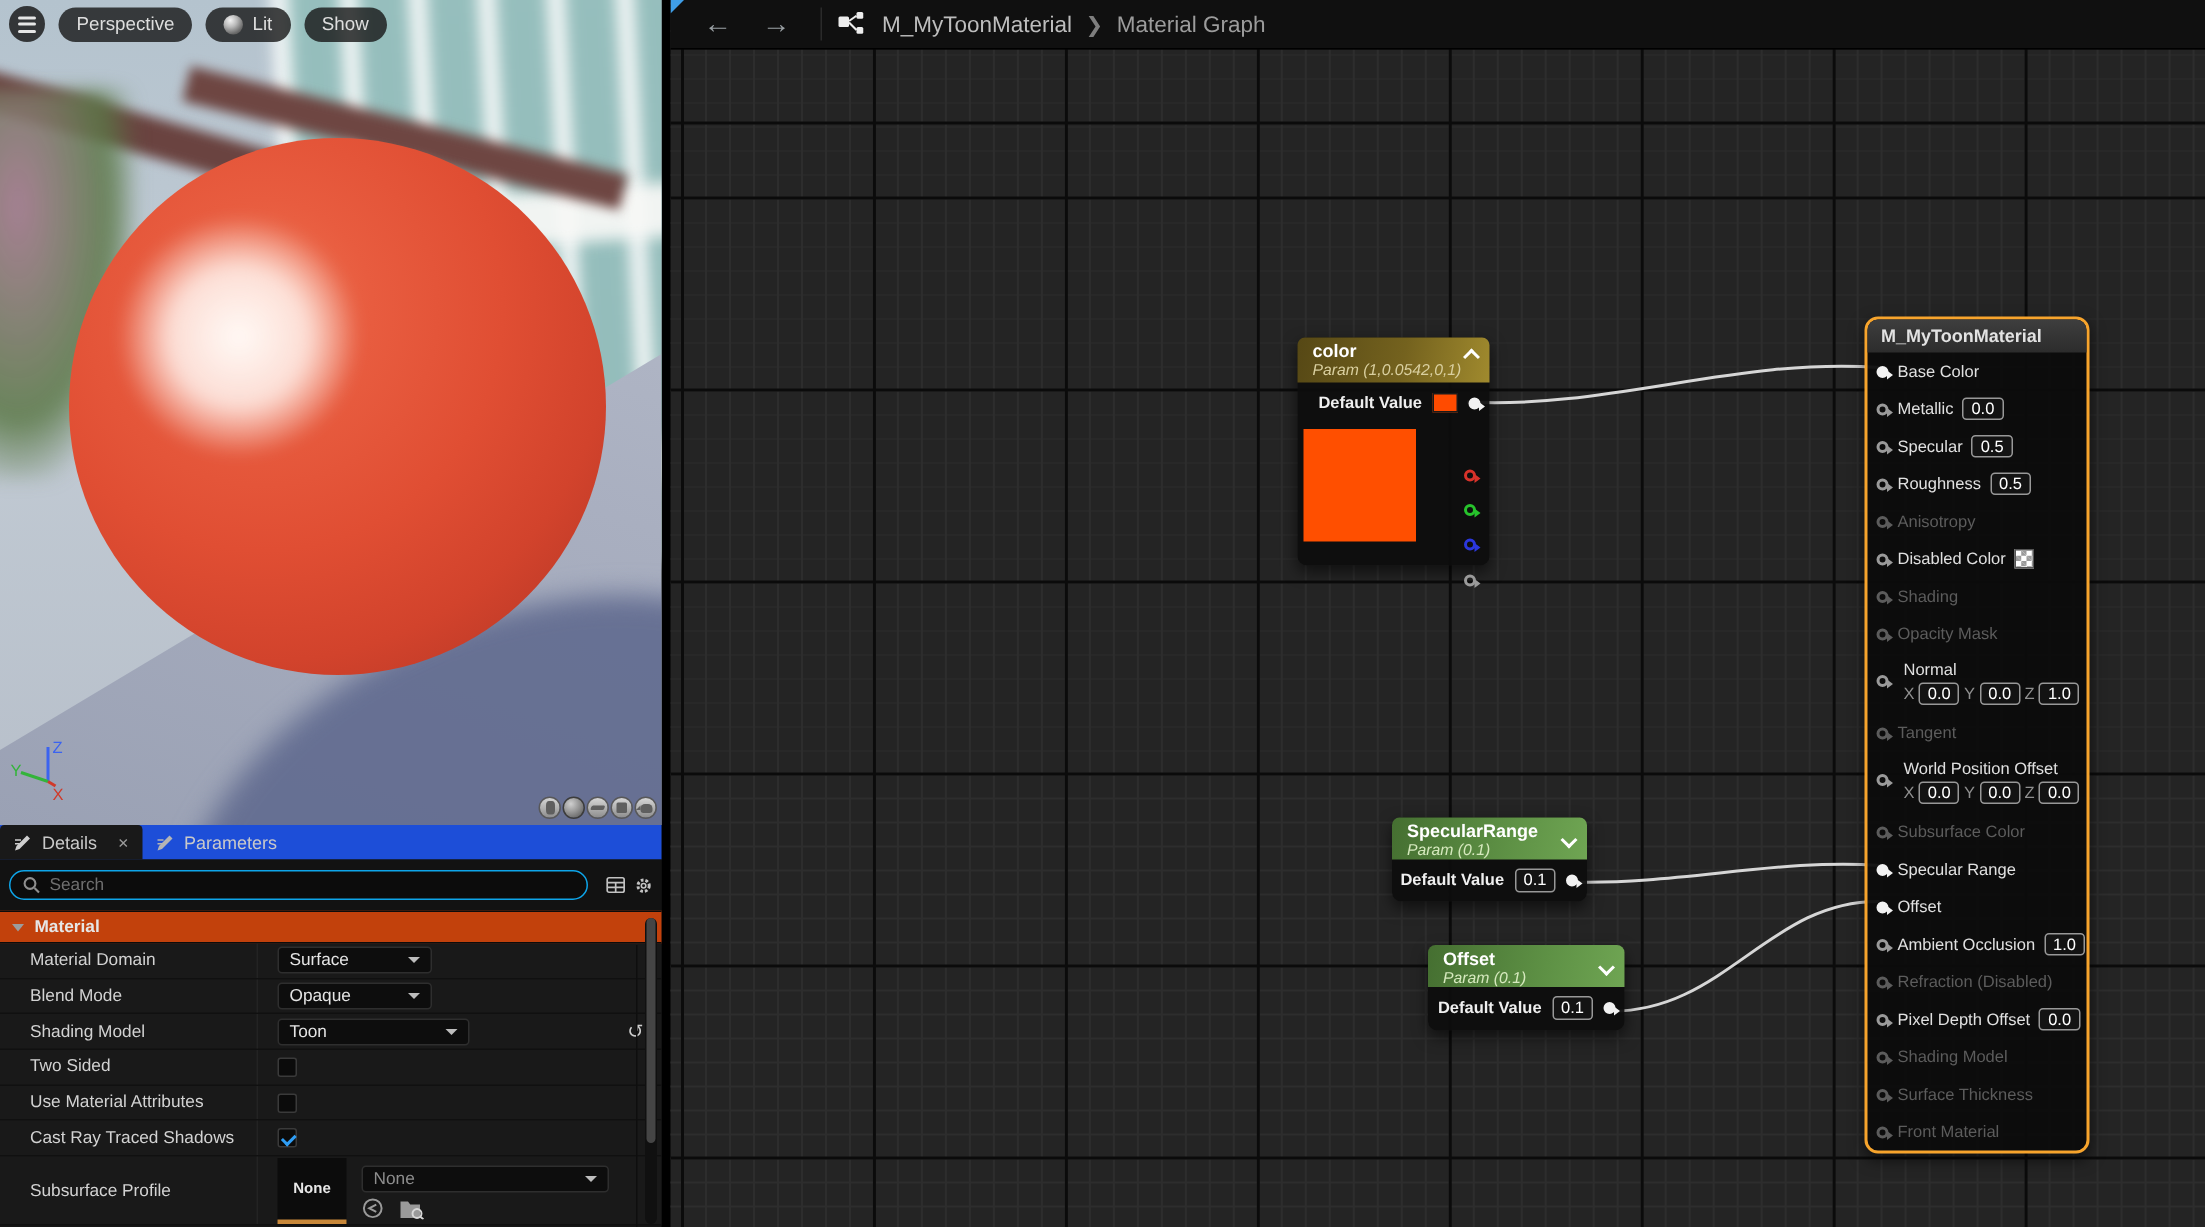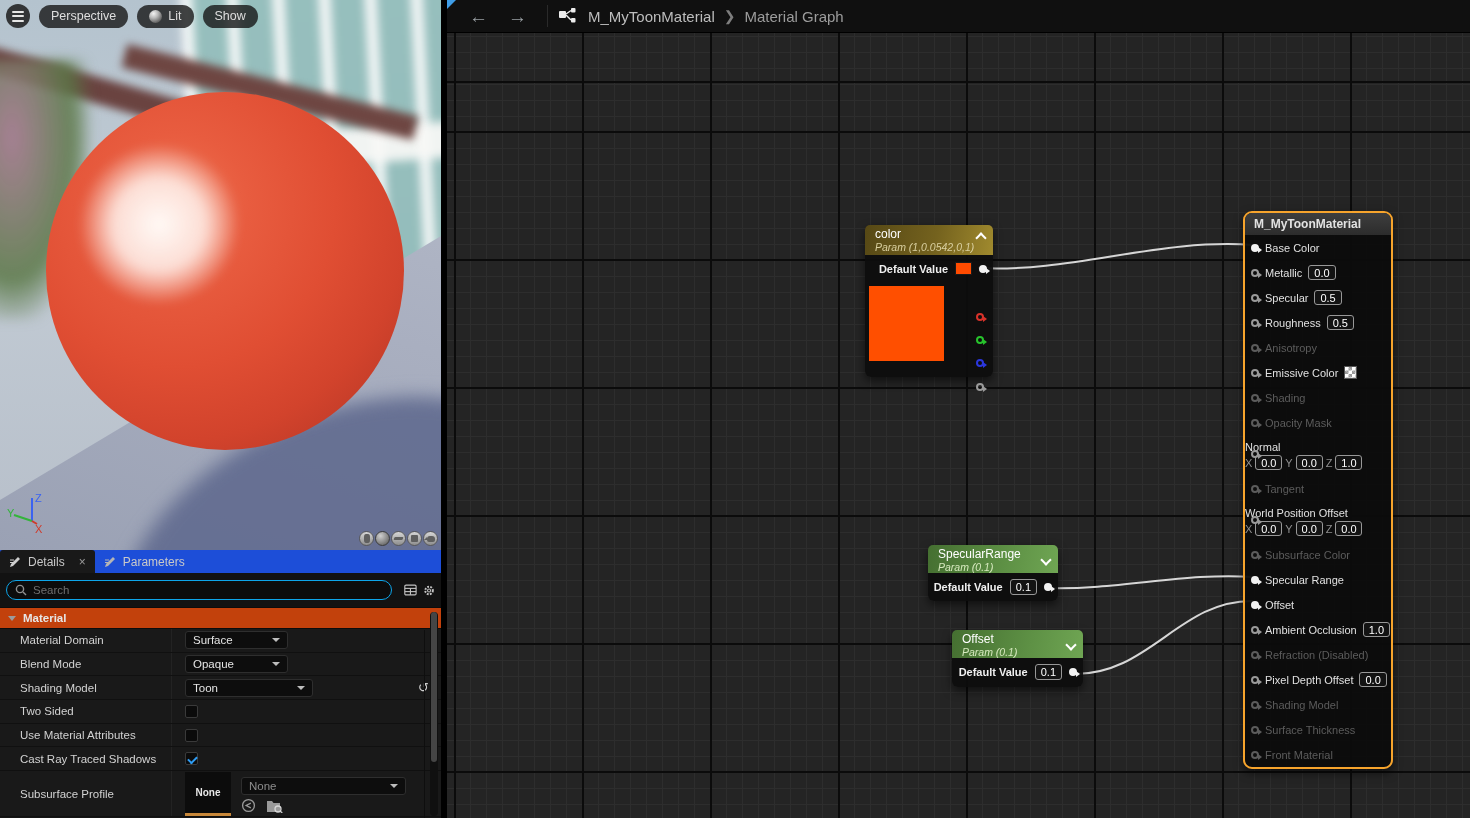--- a/index.html
+++ b/index.html
@@ -93,21 +93,21 @@
   .nav-arrow { color:#9aa0a4; font-size:19px; line-height:1; cursor:pointer; padding:0 10px; }
   .tb-sep { width:1px; height:22px; background:#2a2a2a; margin:0 10px; }
   .crumb-root { color:#bdbdbd; font-size:15px; margin-left:10px; }
   .crumb-sep { color:#7e7e7e; font-size:14px; font-weight:bold; margin:0 9px; }
   .crumb-page { color:#9c9c9c; font-size:15px; }
 
   .wires { position:absolute; left:0; top:0; width:1023px; height:818px; z-index:1; }
 
   .gnode { position:absolute; z-index:2; border-radius:6px; background:rgba(13,13,13,.94); box-shadow:0 4px 10px rgba(0,0,0,.55); }
   .gnode .nhead { border-radius:5px 5px 0 0; padding:3px 8px 4px 10px; position:relative; }
-  .nhead .ttl { font-size:12px; font-weight:normal; color:#fff; line-height:13px; }
+  .nhead .ttl { font-size:12px; font-weight:bold; color:#fff; line-height:13px; }
   .nhead .sub { font-size:10.5px; font-style:italic; line-height:12px; }
   .chev { position:absolute; right:8px; top:50%; width:8px; height:8px; margin-top:-6px; border-left:2px solid #fff; border-bottom:2px solid #fff; cursor:pointer; }
   .chev.up { transform:rotate(135deg); } .chev.down { transform:rotate(-45deg); margin-top:-3px; }
   .head-gold { background:linear-gradient(100deg,#564815 0%,#74621e 55%,#a08a2e 100%); }
   .head-gold .sub { color:#d9cf9f; }
   .head-green { background:linear-gradient(100deg,#456f31 0%,#5e9145 60%,#6fa553 100%); }
   .head-green .sub { color:#d6e9be; }
 
   .defrow { display:flex; align-items:center; justify-content:flex-end; gap:7px; padding:0 6px 0 0; position:relative; }
   .deflab { color:#efefef; font-size:11px; font-weight:bold; }
@@ -133,21 +133,21 @@
   .node-sr .defrow, .node-off .defrow { height:28px; }
 
   
   .node-mat { left:796px; top:211px; width:150px; border:2px solid #f7a42c; border-radius:9px; background:rgba(12,12,12,.95); }
   .node-mat .mhead { height:22px; background:linear-gradient(180deg,#3e3e3e,#2c2c2c); border-radius:7px 7px 0 0; display:flex; align-items:center; padding-left:9px; font-size:12px; font-weight:bold; color:#e2e2e2; }
   .mrow { display:flex; align-items:center; height:25px; padding-left:6px; gap:6px; font-size:11px; color:#e0e0e0; }
   .mrow.off { color:#5c5c5c; }
   .mrow .valbox { height:15px; min-width:24px; }
   .mrow.tall { height:41px; position:relative; padding-left:0; }
   .mrow.tall .pin { position:absolute; left:6px; top:50%; margin-top:-6px; }
-  .mtall-body { display:flex; flex-direction:column; gap:2px; }
+  .mtall-body { margin-left:24px; display:flex; flex-direction:column; gap:2px; }
   .xyzline { display:flex; align-items:center; gap:3px; }
   .axl { color:#8f8f8f; font-size:11px; }
   .xyzline .valbox { min-width:27px; height:15px; padding:0 3px; }
   .checker { width:13px; height:13px; background-color:#fff;
     background-image:linear-gradient(45deg,#9a9a9a 25%,transparent 25%,transparent 75%,#9a9a9a 75%),linear-gradient(45deg,#9a9a9a 25%,transparent 25%,transparent 75%,#9a9a9a 75%);
     background-size:7px 7px; background-position:0 0,3.5px 3.5px; border:1px solid #555; }
 
   svg text { font-family:"Liberation Sans","DejaVu Sans",sans-serif; }
 </style>
 </head>
@@ -431,21 +431,21 @@
         <span class="pin c-gray"></span>
         <span>Roughness</span>
         <span class="valbox">0.5</span>
       </div>
       <div class="mrow off">
         <span class="pin c-dim"></span>
         <span>Anisotropy</span>
       </div>
       <div class="mrow">
         <span class="pin c-gray"></span>
-        <span>Emissive Color</span>
+        <span>Disabled Color</span>
         <span class="checker"></span>
       </div>
       <div class="mrow off">
         <span class="pin c-dim"></span>
         <span>Shading</span>
       </div>
       <div class="mrow off">
         <span class="pin c-dim"></span>
         <span>Opacity Mask</span>
       </div>

